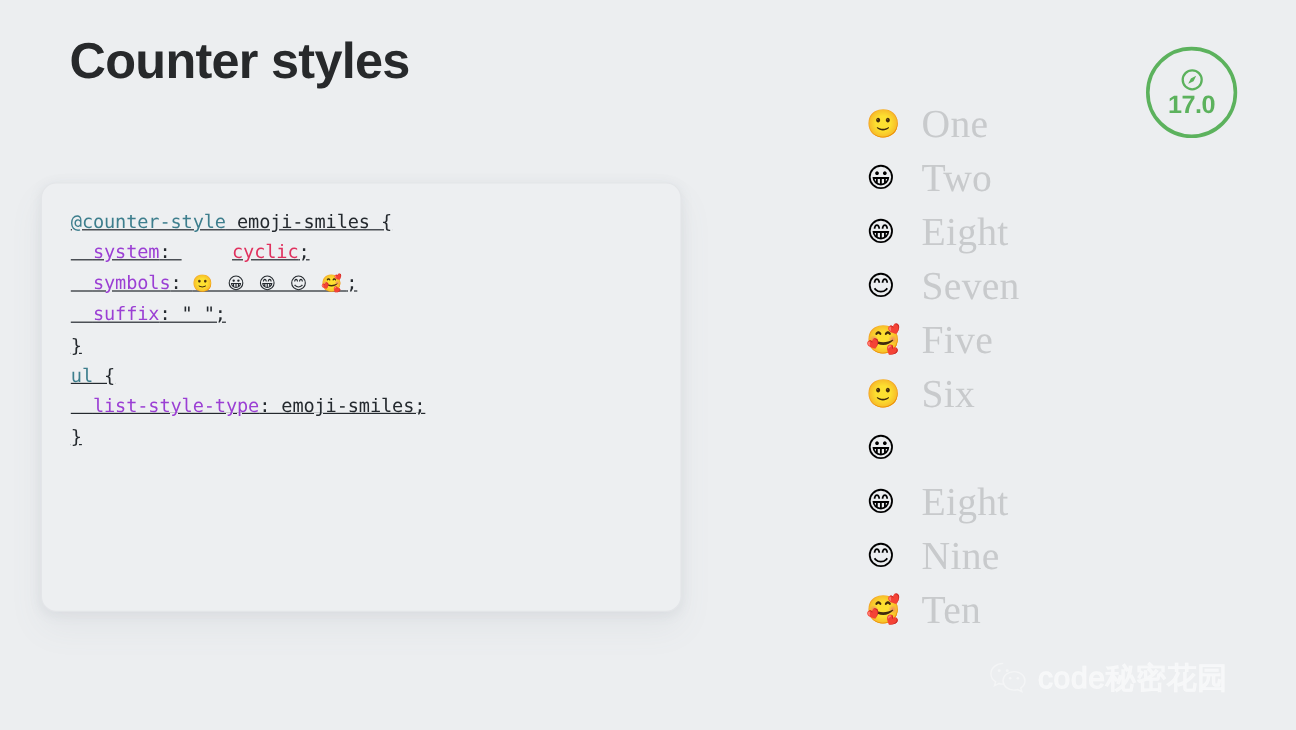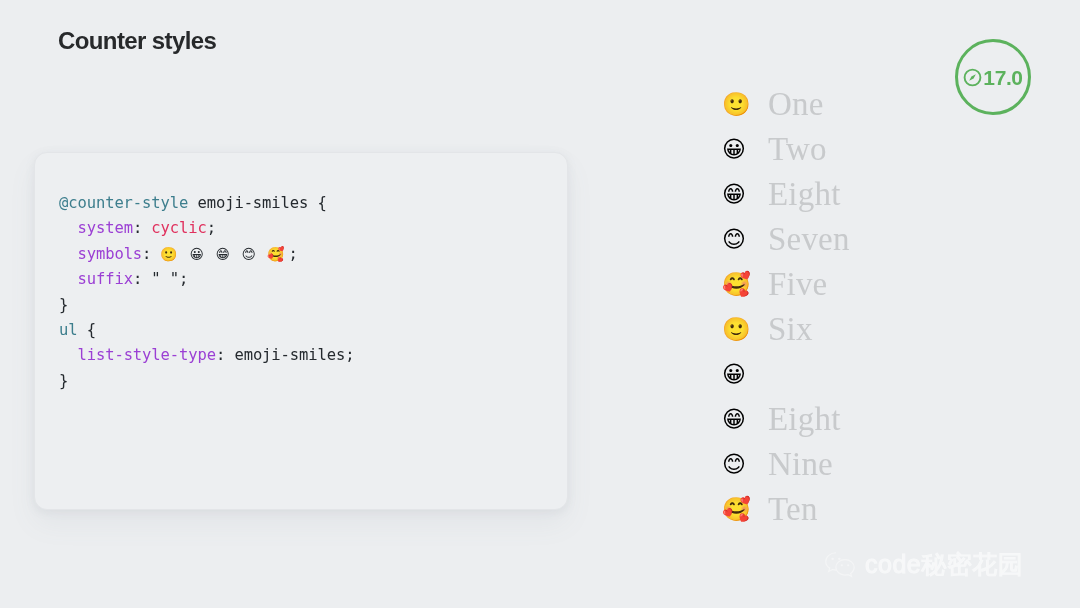--- a/index.html
+++ b/index.html
@@ -14,40 +14,41 @@
     background: #eceef0;
     font-family: "Liberation Sans", sans-serif;
     position: relative;
   }
 
   
   .slide-title {
     position: absolute;
     left: 58px;
     top: 27px;
-    font-size: 24px;
+    font-size: 42px;
     font-weight: bold;
     letter-spacing: -0.6px;
     color: #27292b;
     font-family: "Liberation Sans", sans-serif;
   }
 
   
   .version-badge {
     position: absolute;
     left: 955px;
     top: 39px;
     width: 76px;
     height: 76px;
     border-radius: 50%;
     border: 3px solid #5cb25d;
     display: flex;
     align-items: center;
     justify-content: center;
     gap: 1px;
+    flex-direction: column;
   }
   .version-badge .compass-icon {
     display: block;
     width: 19px;
     height: 19px;
     flex: 0 0 auto;
     margin-right: 0px;
   }
   .version-badge .version-label {
     font-size: 21px;
@@ -68,33 +69,34 @@
     background: #edeff1;
     border-radius: 13px;
     border: 1px solid #e3e5e8;
     box-shadow: 0 2px 10px rgba(120,125,135,0.10),
                 0 14px 28px rgba(120,125,135,0.07);
   }
 
   .code-block {
     position: absolute;
     left: 24px;
-    top: 38px;
+    top: 20px;
     font-family: "DejaVu Sans Mono", "Liberation Mono", monospace;
     font-size: 15.5px;
     line-height: 25.4px;
     color: #24292e;
     white-space: pre;
     letter-spacing: -0.1px;
+    text-decoration: underline;
   }
 
   .tok-atrule   { color: #3d7e8d; }
   .tok-selector { color: #3d7e8d; }
   .tok-prop     { color: #9b3fd4; }
-  .tok-value    { color: #e0315e; }
+  .tok-value    { color: #e0315e; margin-left: 42px; }
   .tok-plain    { color: #24292e; }
   .tok-emoji    {
     font-family: "DejaVu Sans", sans-serif;
     font-size: 14px;
     letter-spacing: 3.5px;
   }
 
   
   .emoji-list {
     position: absolute;

